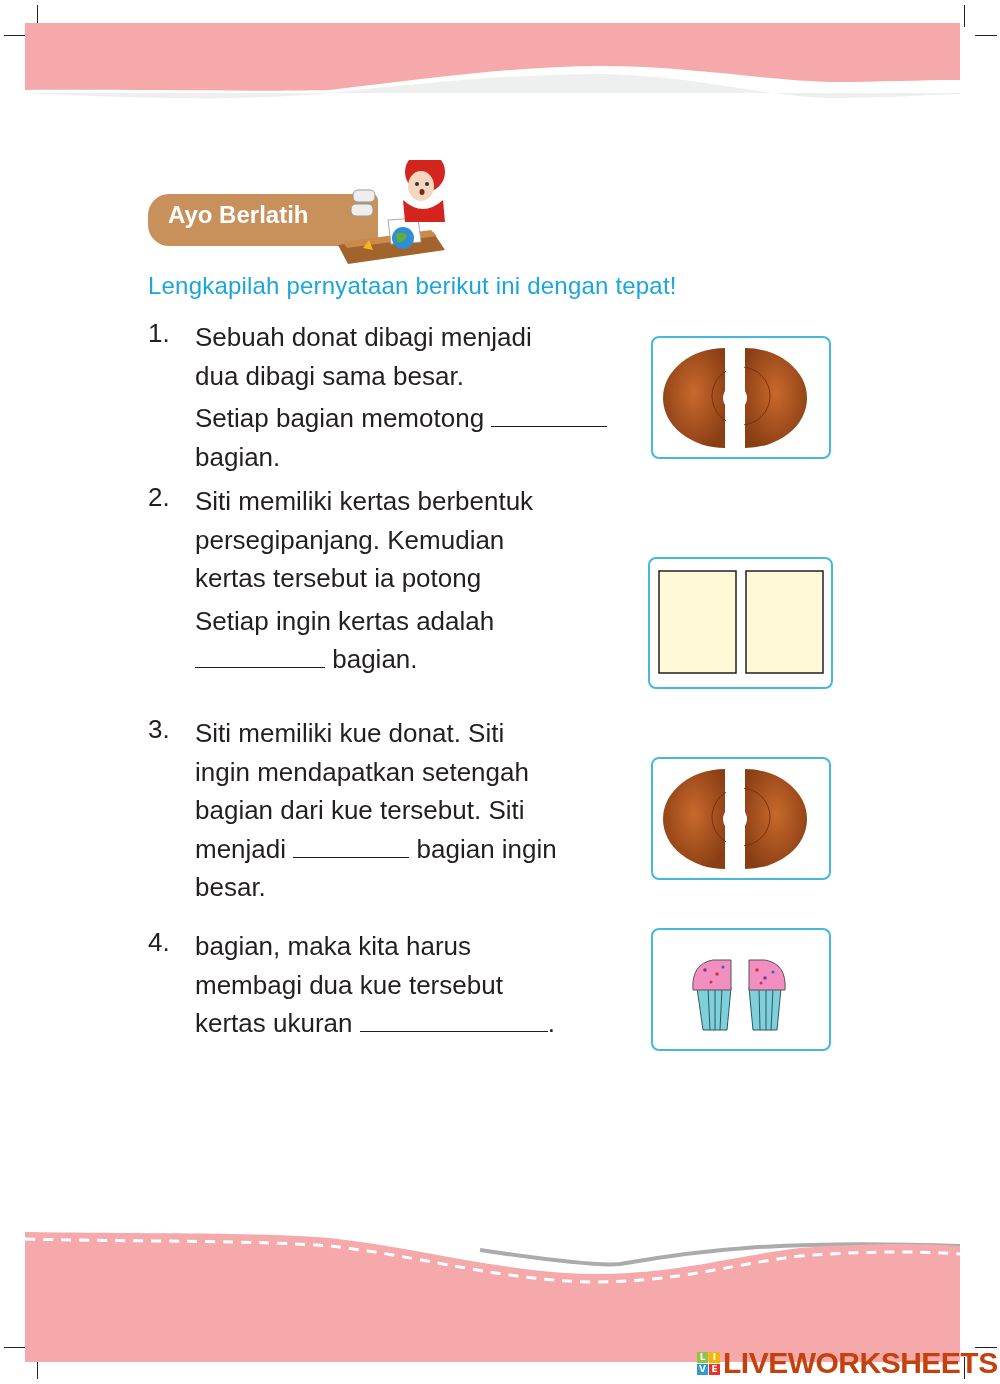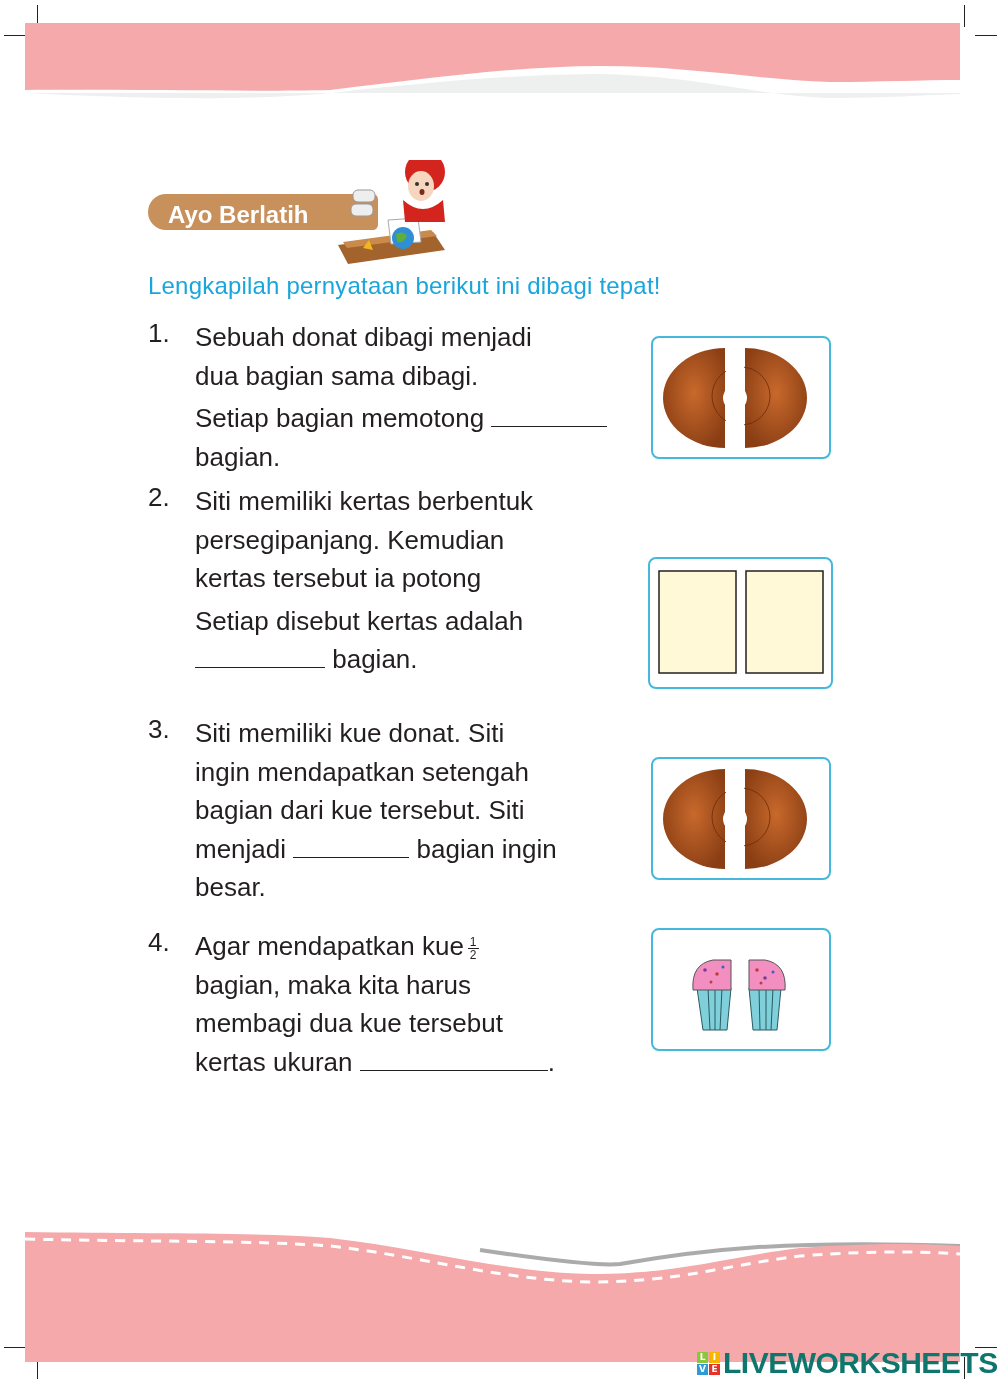--- a/index.html
+++ b/index.html
@@ -6,21 +6,21 @@
   html, body { width: 1000px; height: 1384px; background: #ffffff; overflow: hidden; }
   body { position: relative; font-family: "DejaVu Sans", sans-serif; color: #231f20; }
 
   .crop { position: absolute; background: #222; }
 
   .top-band { position: absolute; left: 0; top: 0; width: 1000px; height: 110px; }
   .bottom-band { position: absolute; left: 0; top: 1220px; width: 1000px; height: 164px; }
 
   .badge-wrap { position: absolute; left: 148px; top: 160px; width: 310px; height: 110px; }
   .badge {
-    position: absolute; left: 0; top: 34px; width: 230px; height: 36px;
+    position: absolute; left: 0; top: 34px; width: 230px; height: 52px;
     background: #c8905a; border-radius: 21px 6px 6px 21px;
     color: #fff; font-size: 24px; line-height: 42px; padding-left: 20px;
     font-family: "Liberation Sans", sans-serif; font-weight: 600;
   }
   .mascot { position: absolute; left: 185px; top: 0; width: 115px; height: 110px; }
 
   .instruction {
     position: absolute; left: 148px; top: 272px;
     color: #1aa6dc; font-size: 24px; font-family: "Liberation Sans", sans-serif;
     letter-spacing: 0.2px;
@@ -36,21 +36,21 @@
   .frac { display: inline-block; vertical-align: middle; font-size: 12px; line-height: 12px; text-align: center; margin-left: 4px; }
   .frac span { display: block; }
   .frac .n { border-bottom: 1px solid #231f20; padding: 0 2px; }
 
   .pic {
     position: absolute; border: 2px solid #45b8db; border-radius: 8px; background: #fff;
   }
   .footer-logo { position: absolute; left: 697px; top: 1346px; height: 34px; display: flex; align-items: center; }
   .logo-blocks { display: grid; grid-template-columns: 11px 11px; grid-template-rows: 11px 11px; gap: 1px; margin-right: 3px; }
   .logo-blocks span { font-size: 9px; line-height: 11px; text-align: center; color: #fff; font-weight: bold; font-family: "DejaVu Sans", sans-serif; }
-  .logo-text { font-family: "Liberation Sans", sans-serif; font-weight: 700; font-size: 30px; color: #0f766e; letter-spacing: -0.5px; }
+  .logo-text { font-family: "Liberation Sans", sans-serif; font-weight: 700; font-size: 30px; color: #c2410c; letter-spacing: -0.5px; }
 </style>
 </head>
 <body>
 
 <div class="crop" style="left:37px;top:5px;width:1px;height:22px;"></div>
 <div class="crop" style="left:4px;top:35px;width:22px;height:1px;"></div>
 <div class="crop" style="left:964px;top:5px;width:1px;height:22px;"></div>
 <div class="crop" style="left:975px;top:35px;width:22px;height:1px;"></div>
 <div class="crop" style="left:4px;top:1347px;width:22px;height:1px;"></div>
 <div class="crop" style="left:37px;top:1357px;width:1px;height:22px;"></div>
@@ -75,27 +75,27 @@
     <path d="M70 40 Q90 58 110 40 L112 62 L72 62 Z" fill="#d3241e"></path>
     <circle cx="84" cy="24" r="2" fill="#333"></circle>
       <circle cx="94" cy="24" r="2" fill="#333"></circle>
     <ellipse cx="89" cy="32" rx="2.5" ry="3" fill="#7a2a1a"></ellipse>
     <circle cx="70" cy="78" r="11" fill="#2e8fd4"></circle>
     <path d="M63 74 Q70 70 74 76 Q70 84 64 82 Z" fill="#5fae3c"></path>
     <polygon points="30,88 36,80 40,90" fill="#f0b71e"></polygon>
   </svg>
 </div>
 
-<div class="instruction">Lengkapilah pernyataan berikut ini dibagi tepat!</div>
+<div class="instruction">Lengkapilah pernyataan berikut ini dengan tepat!</div>
 
 <div class="q" style="top:316px;">
   <span class="num">1.</span>
   <div class="body">
     <p>Sebuah donat dibagi menjadi</p>
-    <p>dua bagian sama dibagi.</p>
+    <p>dua dibagi sama besar.</p>
     <p class="gap"><span>Setiap bagian memotong</span> <span class="blank" style="width:116px;"></span></p>
     <p>bagian.</p>
   </div>
 </div>
 <div class="pic" style="left:651px;top:336px;width:180px;height:123px;">
   <svg width="176" height="119" viewBox="0 0 176 119">
     <defs>
       <radialGradient id="dg1" cx="50%" cy="45%" r="60%">
         <stop offset="0" stop-color="#c8692c"></stop>
           <stop offset="1" stop-color="#8a3e14"></stop>
@@ -108,21 +108,21 @@
     <circle cx="82" cy="60" r="12" fill="#fff"></circle>
   </svg>
 </div>
 
 <div class="q" style="top:480px;">
   <span class="num">2.</span>
   <div class="body">
     <p>Siti memiliki kertas berbentuk</p>
     <p>persegipanjang. Kemudian</p>
     <p>kertas tersebut ia potong</p>
-    <p class="gap">Setiap disebut kertas adalah</p>
+    <p class="gap">Setiap ingin kertas adalah</p>
     <p><span class="blank" style="width:130px;"></span> <span>bagian.</span></p>
   </div>
 </div>
 <div class="pic" style="left:648px;top:557px;width:185px;height:132px;">
   <svg width="181" height="128" viewBox="0 0 181 128">
     <rect x="9" y="12" width="77" height="102" fill="#fff9d8" stroke="#231f20" stroke-width="1.5"></rect>
     <rect x="96" y="12" width="77" height="102" fill="#fff9d8" stroke="#231f20" stroke-width="1.5"></rect>
   </svg>
 </div>
 
@@ -148,21 +148,20 @@
     <path d="M98 12 A62 50 0 0 1 98 112 Z" fill="url(#dg2)" transform="translate(-6,-2)"></path>
     <circle cx="88" cy="58" r="29" fill="none" stroke="#6b2a0a" stroke-width="0.8"></circle>
     <rect x="73" y="6" width="18" height="108" fill="#fff"></rect>
     <circle cx="82" cy="60" r="12" fill="#fff"></circle>
   </svg>
 </div>
 
 <div class="q" style="top:925px;">
   <span class="num">4.</span>
   <div class="body">
-    <p><span>Agar mendapatkan kue</span><span class="frac"><span class="n">1</span><span>2</span></span></p>
     <p>bagian, maka kita harus</p>
     <p>membagi dua kue tersebut</p>
     <p><span>kertas ukuran</span> <span class="blank" style="width:188px;"></span><span>.</span></p>
   </div>
 </div>
 <div class="pic" style="left:651px;top:928px;width:180px;height:123px;">
   <svg width="176" height="119" viewBox="0 0 176 119">
     <polygon points="44,58 78,58 74,100 50,100" fill="#7fd0db" stroke="#2a5a60" stroke-width="1"></polygon>
     <line x1="55" y1="58" x2="57" y2="100" stroke="#2a5a60"></line>
       <line x1="62" y1="58" x2="62" y2="100" stroke="#2a5a60"></line>

